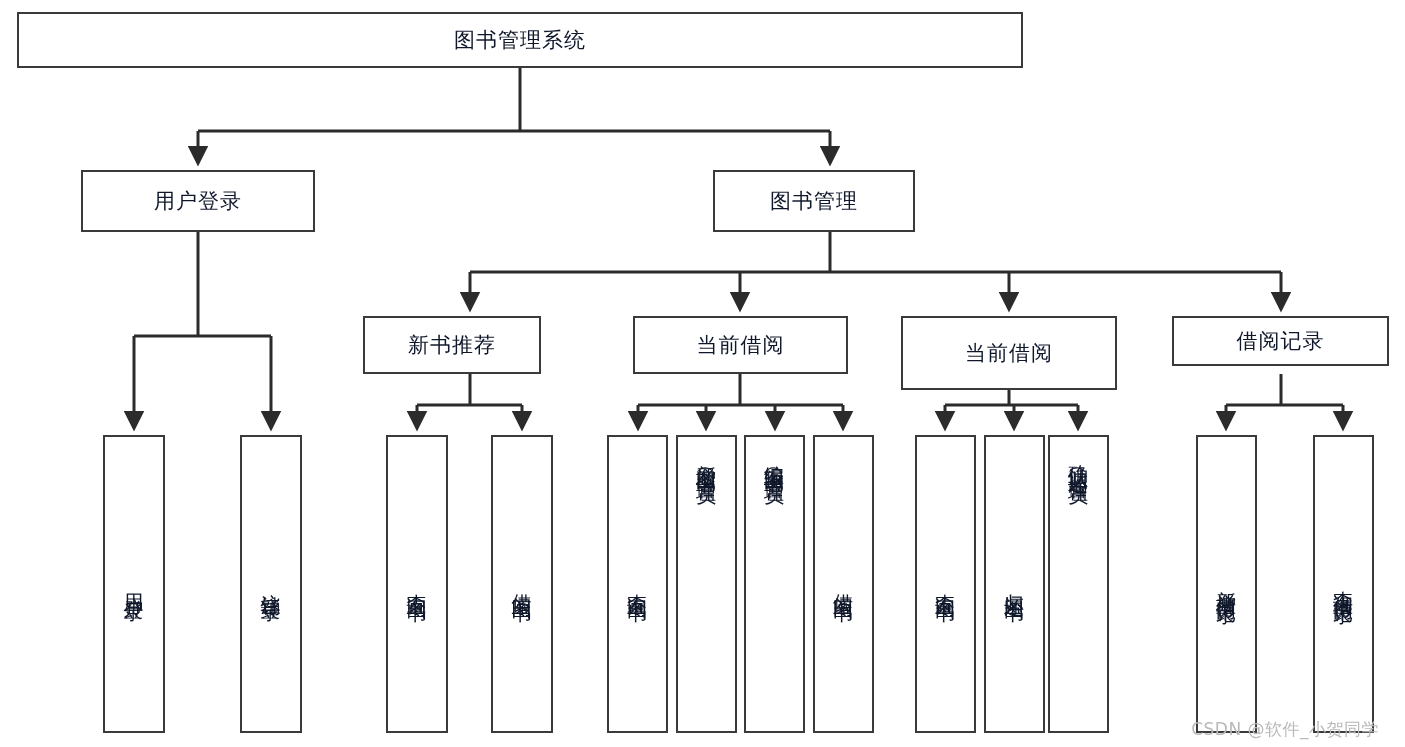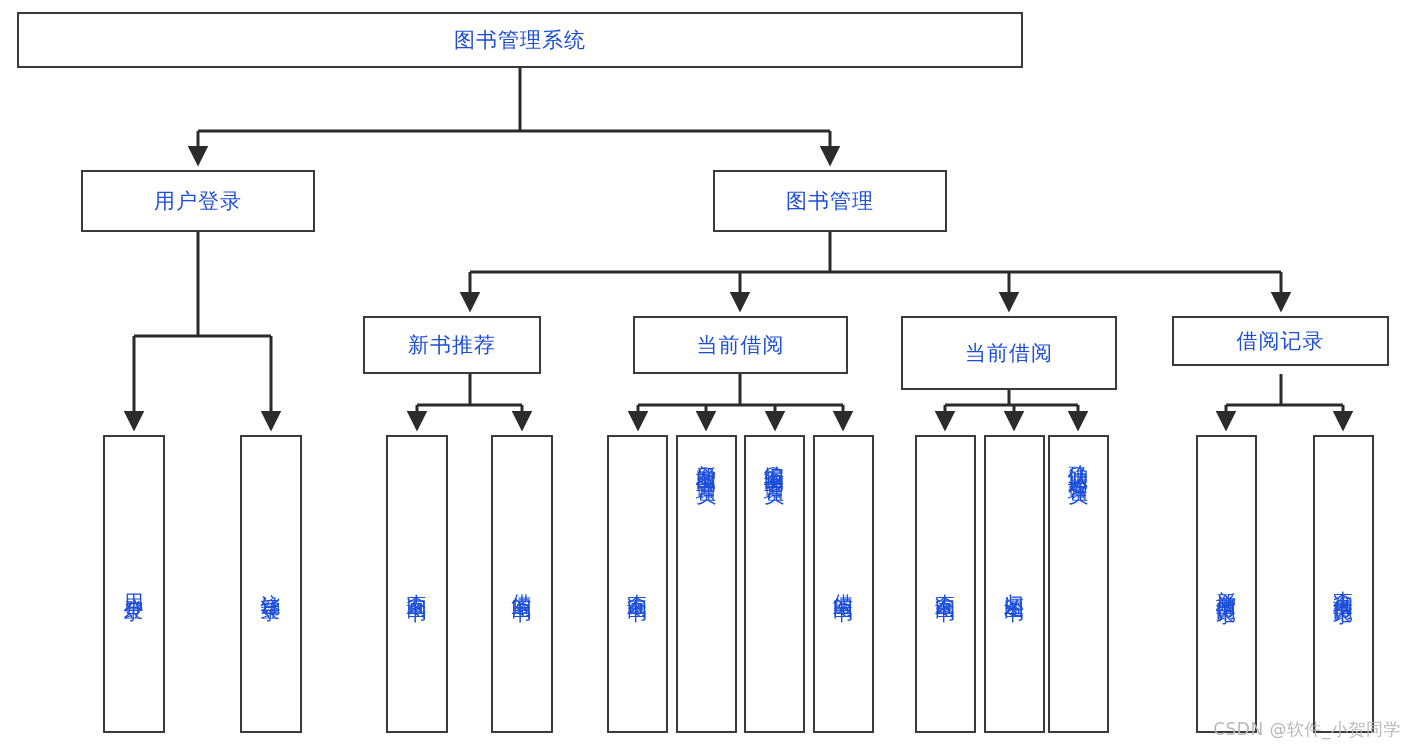--- a/index.html
+++ b/index.html
@@ -29,21 +29,21 @@
     position: absolute;
     box-sizing: border-box;
     border: 2px solid #3a3a3a;
     background: #ffffff;
     display: flex;
     align-items: center;
     justify-content: center;
     z-index: 2;
   }
   .node .node-label {
-    color: #1d4ed8;
+    color: #0f172a;
     font-size: 21px;
     line-height: 1.18;
     letter-spacing: 1px;
     white-space: nowrap;
     text-align: left;
   }
   .node.leaf {
     align-items: flex-start;
     justify-content: center;
     padding-top: 12px;
@@ -55,21 +55,21 @@
     letter-spacing: 3px;
     line-height: 1.1;
     white-space: nowrap;
   }
   .node.leaf.centered {
     align-items: center;
     padding-top: 0;
   }
   #watermark {
     position: absolute;
-    right: 4px;
+    right: 26px;
     bottom: 6px;
     font-size: 17px;
     color: #b9b9b9;
     letter-spacing: 0.5px;
     z-index: 5;
     white-space: nowrap;
   }
 </style>
 </head>
 <body>
@@ -126,21 +126,21 @@
     </g>
   </svg>
 
   <div class="node" style="left:17px; top:12px; width:1006px; height:56px;">
     <span class="node-label">图书管理系统</span>
   </div>
 
   <div class="node" style="left:81px; top:170px; width:234px; height:62px;">
     <span class="node-label">用户登录</span>
   </div>
-  <div class="node" style="left:713px; top:170px; width:234px; height:62px;">
+  <div class="node" style="left:713px; top:170px; width:202px; height:62px;">
     <span class="node-label">图书管理</span>
   </div>
 
   <div class="node" style="left:363px; top:316px; width:178px; height:58px;">
     <span class="node-label">新书推荐</span>
   </div>
   <div class="node" style="left:633px; top:316px; width:215px; height:58px;">
     <span class="node-label">当前借阅</span>
   </div>
   <div class="node" style="left:901px; top:316px; width:216px; height:74px;">

